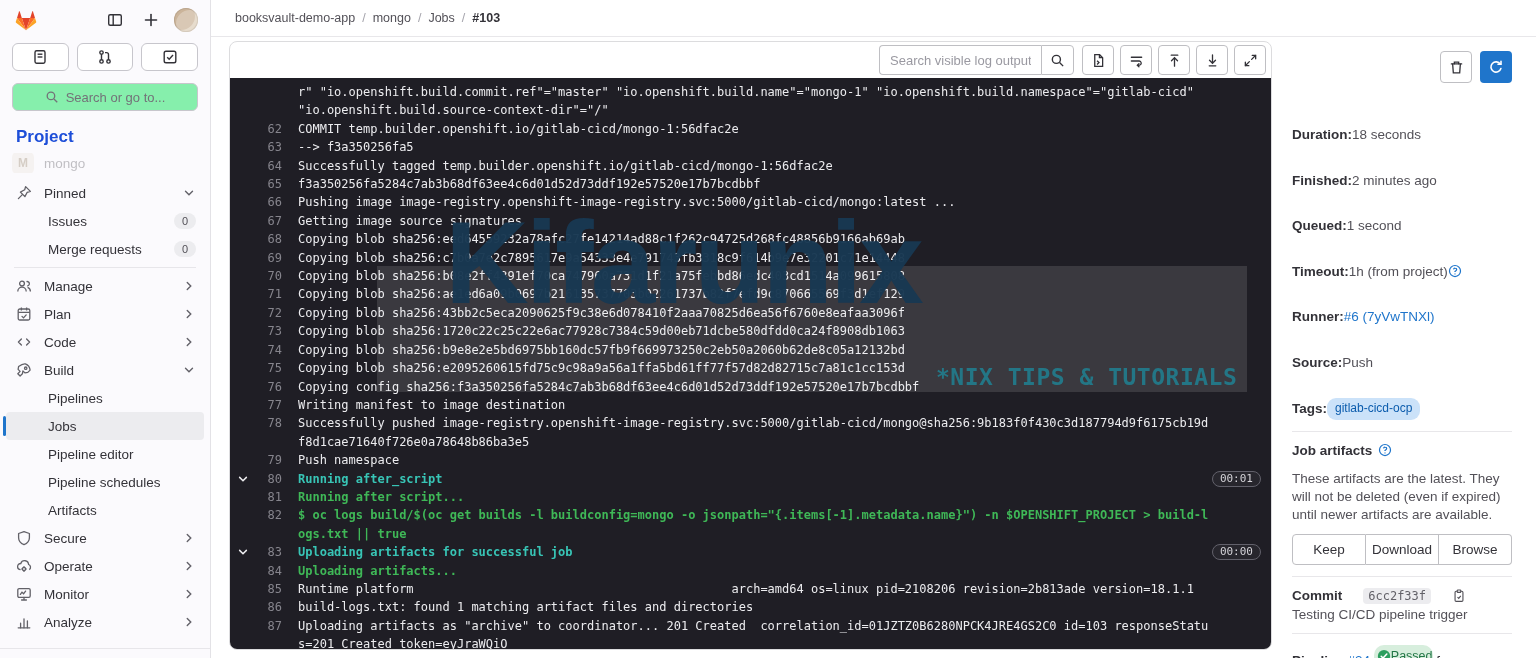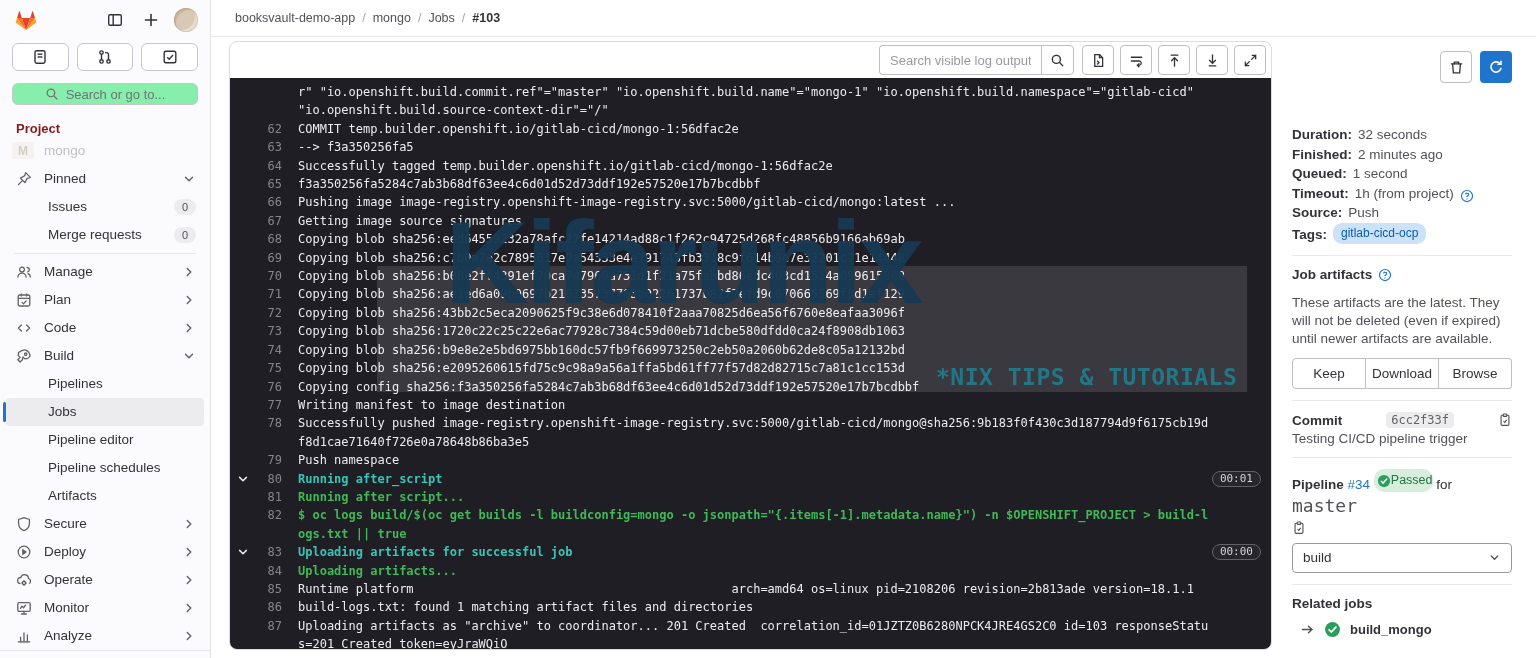--- a/index.html
+++ b/index.html
@@ -8,21 +8,21 @@
 
   
   .sidebar { width:211px; flex:none; background:#fbfafd; border-right:1px solid #e3e2e6; display:flex; flex-direction:column; overflow:hidden; }
   .sb-top { display:flex; align-items:center; padding:7px 12px 4px 14px; gap:10px; }
   .sb-top .spacer { flex:1; }
   .sb-iconbtn { width:26px; height:26px; border:none; background:transparent; border-radius:4px; display:flex; align-items:center; justify-content:center; color:#333238; cursor:pointer; }
   .avatar { width:24px; height:24px; border-radius:50%; background:#d9c8b5; box-shadow:inset 0 0 0 1px rgba(0,0,0,.08), inset 4px 4px 0 -2px #cbb49a, inset -5px -4px 0 -2px #e7dccd; }
   .sb-shortcuts { display:flex; gap:8px; padding:6px 12px; }
   .sb-shortcuts button { flex:1; height:28px; background:#fff; border:1px solid #c7c6cc; border-radius:6px; display:flex; align-items:center; justify-content:center; cursor:pointer; color:#333238; }
   .sb-search { margin:6px 12px 4px; height:28px; border:1px solid #c7c6cc; border-radius:6px; background:#86efac; display:flex; align-items:center; justify-content:center; gap:7px; color:#737278; font-size:13px; cursor:text; }
-  .sb-section-label { font-weight:bold; font-size:13px; padding:12px 16px 6px; color:#7f1d1d; }
+  .sb-section-label { font-weight:bold; font-size:17px; padding:12px 16px 6px; color:#1d4ed8; }
   .sb-project { display:flex; align-items:center; gap:10px; padding:2px 12px; height:20px; opacity:.35; overflow:hidden; }
   .sb-project .pchip { width:22px; height:22px; border-radius:5px; background:#ece5db; color:#8f7c60; font-weight:bold; font-size:12px; display:flex; align-items:center; justify-content:center; flex:none; }
   .sb-project .pname { font-size:13.5px; color:#535158; }
   .nav { flex:1; padding-top:6px; }
   .nav-item { position:relative; display:flex; align-items:center; height:28px; margin:0 6px; padding:0 8px 0 10px; border-radius:4px; font-size:13.5px; color:#333238; cursor:pointer; }
   .nav-item .nicon { width:16px; height:16px; margin-right:12px; flex:none; color:#626168; display:flex; align-items:center; justify-content:center; }
   .nav-item.child { padding-left:42px; }
   .nav-item.active { background:#ececef; font-weight:normal; }
   .nav-item.active::before { content:""; position:absolute; left:-3px; top:4px; bottom:4px; width:3px; border-radius:2px; background:#1f75cb; }
   .nav-item .count { margin-left:auto; background:#ececef; color:#535158; border-radius:9px; font-size:11px; min-width:22px; height:16px; display:flex; align-items:center; justify-content:center; padding:0 6px; }
@@ -60,35 +60,35 @@
   .watermark { position:absolute; left:0; top:0; right:0; bottom:0; pointer-events:none; }
   .wm-box { position:absolute; left:147px; top:188px; width:870px; height:126px; background:rgba(255,255,255,0.12); }
   .wm-title { position:absolute; left:215px; top:176px; font-size:116px; font-weight:bold; letter-spacing:-3px; color:rgba(24,56,82,0.97); font-family:"Liberation Sans",sans-serif; }
   .wm-sub { position:absolute; left:706px; top:290px; font-size:23px; font-weight:bold; letter-spacing:.5px; color:rgba(34,124,140,0.92); }
 
   
   .side-panel { width:246px; flex:none; padding:14px 24px 0 2px; font-size:13.5px; overflow:hidden; }
   .sp-actions { display:flex; justify-content:flex-end; gap:8px; margin-bottom:42px; }
   .sp-actions .ghost { width:32px; height:32px; border:1px solid #bfbfc3; border-radius:4px; background:#fff; display:flex; align-items:center; justify-content:center; cursor:pointer; color:#333238; }
   .sp-actions .primary { width:32px; height:32px; border:none; border-radius:4px; background:#1f75cb; color:#fff; display:flex; align-items:center; justify-content:center; cursor:pointer; }
-  .kv { display:flex; align-items:flex-end; gap:6px; line-height:19.5px; }
+  .kv { display:flex; align-items:center; line-height:19.5px;margin-top:26px; }
   .kv b { color:#333238; }
   .kv .v { color:#535158; }
   .kv .v.link { color:#1f75cb; cursor:pointer; }
   .kv .tagpill { background:#cbe2f9; color:#0b5cad; border-radius:9px; padding:1px 8px; font-size:12px; }
   .helpq { display:inline-flex; cursor:pointer; }
   .sp-hr { border-top:1px solid #e8e7ea; margin:11px 0; }
   .sp-h { font-weight:bold; display:flex; align-items:center; gap:6px; margin-bottom:12px; }
   .sp-para { color:#535158; line-height:18px; margin:2px 0 10px; }
   .btn-group { display:flex; width:100%; margin-bottom:4px; }
   .btn-group button { flex:1; height:31px; background:#fff; border:1px solid #bfbfc3; font-size:13.5px; color:#333238; cursor:pointer; font-family:"Liberation Sans",sans-serif; }
   .btn-group button:first-child { border-radius:4px 0 0 4px; }
   .btn-group button:last-child { border-radius:0 4px 4px 0; }
   .btn-group button + button { border-left:none; }
-  .commit-row { display:flex; align-items:center; gap:0;justify-content:space-between; }
+  .commit-row { display:flex; align-items:center; gap:21px; }
   .sha-chip { font-family:"DejaVu Sans Mono",monospace; font-size:12px; background:#ececef; color:#626168; border-radius:4px; padding:1px 5px; cursor:pointer; }
   .copy-btn { background:none; border:none; color:#535158; cursor:pointer; display:flex; padding:0; }
   .commit-msg { color:#535158; margin-top:3px; }
   .pipe-line { line-height:21px; }
   .pipe-line .plink { color:#1f75cb; cursor:pointer; }
   .passed-badge { display:inline-flex; align-items:center; background:#d7eedd; color:#217645; border-radius:10px; padding:1px 0 1px 3px; font-size:12.5px; vertical-align:1px; cursor:pointer; }
   .mono-ref { font-family:"DejaVu Sans Mono",monospace; font-size:18px; color:#535158; }
   .stage-select { width:100%; height:30px; margin-top:8px; border:1px solid #9a99a1; border-radius:4px; background:#fff; display:flex; align-items:center; padding:0 10px; font-size:13.5px; color:#333238; cursor:pointer; }
   .stage-select .sel-chev { margin-left:auto; color:#535158; display:flex; }
   .related-h { font-weight:bold; margin-bottom:10px; }
@@ -265,34 +265,20 @@
         <div class="nav-item child">
           <span>Artifacts</span>
         </div>
         <div class="nav-item">
           <span class="nicon">
             <svg width="16" height="16" viewBox="0 0 16 16" fill="none" stroke="#626168" stroke-width="1.3" stroke-linejoin="round">
               <path d="M8 1.6l5.4 1.9v4.2c0 3.4-2.2 5.6-5.4 6.9-3.2-1.3-5.4-3.5-5.4-6.9V3.5z"></path>
             </svg>
           </span>
           <span>Secure</span>
-          <span class="chev">
-            <svg width="14" height="14" viewBox="0 0 16 16" fill="none" stroke="#626168" stroke-width="1.6" stroke-linecap="round">
-              <path d="m6 4 4 4-4 4"></path>
-            </svg>
-          </span>
-        </div>
-        <div class="nav-item">
-          <span class="nicon">
-            <svg width="16" height="16" viewBox="0 0 16 16" fill="none" stroke="#626168" stroke-width="1.3">
-              <circle cx="8" cy="8" r="5.8"></circle>
-              <path d="M6.8 5.7 10 8l-3.2 2.3z" fill="#626168"></path>
-            </svg>
-          </span>
-          <span>Deploy</span>
           <span class="chev">
             <svg width="14" height="14" viewBox="0 0 16 16" fill="none" stroke="#626168" stroke-width="1.6" stroke-linecap="round">
               <path d="m6 4 4 4-4 4"></path>
             </svg>
           </span>
         </div>
         <div class="nav-item">
           <span class="nicon">
             <svg width="16" height="16" viewBox="0 0 16 16" fill="none" stroke="#626168" stroke-width="1.3">
               <path d="M4.6 11.7a3.1 3.1 0 0 1 .2-6.2 4 4 0 0 1 7.8 1 2.9 2.9 0 0 1 .7 5.1"></path>
@@ -573,21 +559,21 @@
             <svg width="16" height="16" viewBox="0 0 16 16" fill="none" stroke="#fff" stroke-width="1.6" stroke-linecap="round">
                 <path d="M12.9 9.5a5.1 5.1 0 1 1-.6-4.3"></path>
                 <path d="M13 2.3v3h-3"></path>
               </svg>
           </button>
         </div>
 
         <div id="detail-rows">
             <div class="kv">
               <b>Duration:</b>
-              <span class="v">32 seconds</span>
+              <span class="v">18 seconds</span>
             </div>
             <div class="kv">
               <b>Finished:</b>
               <span class="v">2 minutes ago</span>
             </div>
             <div class="kv">
               <b>Queued:</b>
               <span class="v">1 second</span>
             </div>
             <div class="kv">
@@ -595,20 +581,24 @@
               <span class="v">1h (from project)</span>
               <span class="helpq">
                 <svg width="14" height="14" viewBox="0 0 16 16" fill="none" stroke="#1f75cb" stroke-width="1.4">
                   <circle cx="8" cy="8" r="6.3"></circle>
                   <path d="M6.3 6.2c.2-1 1-1.6 1.9-1.5.9 0 1.7.7 1.7 1.6 0 1.1-1.1 1.4-1.9 2.1v.7"></path>
                   <circle cx="8" cy="11.4" r=".7" fill="#1f75cb" stroke="none"></circle>
                 </svg>
               </span>
             </div>
             <div class="kv">
+              <b>Runner:</b>
+              <span class="v link">#6 (7yVwTNXl)</span>
+            </div>
+            <div class="kv">
               <b>Source:</b>
               <span class="v">Push</span>
             </div>
             <div class="kv">
               <b>Tags:</b>
               <span class="tagpill">gitlab-cicd-ocp</span>
             </div>
           </div>
 
         <div class="sp-hr"></div>

